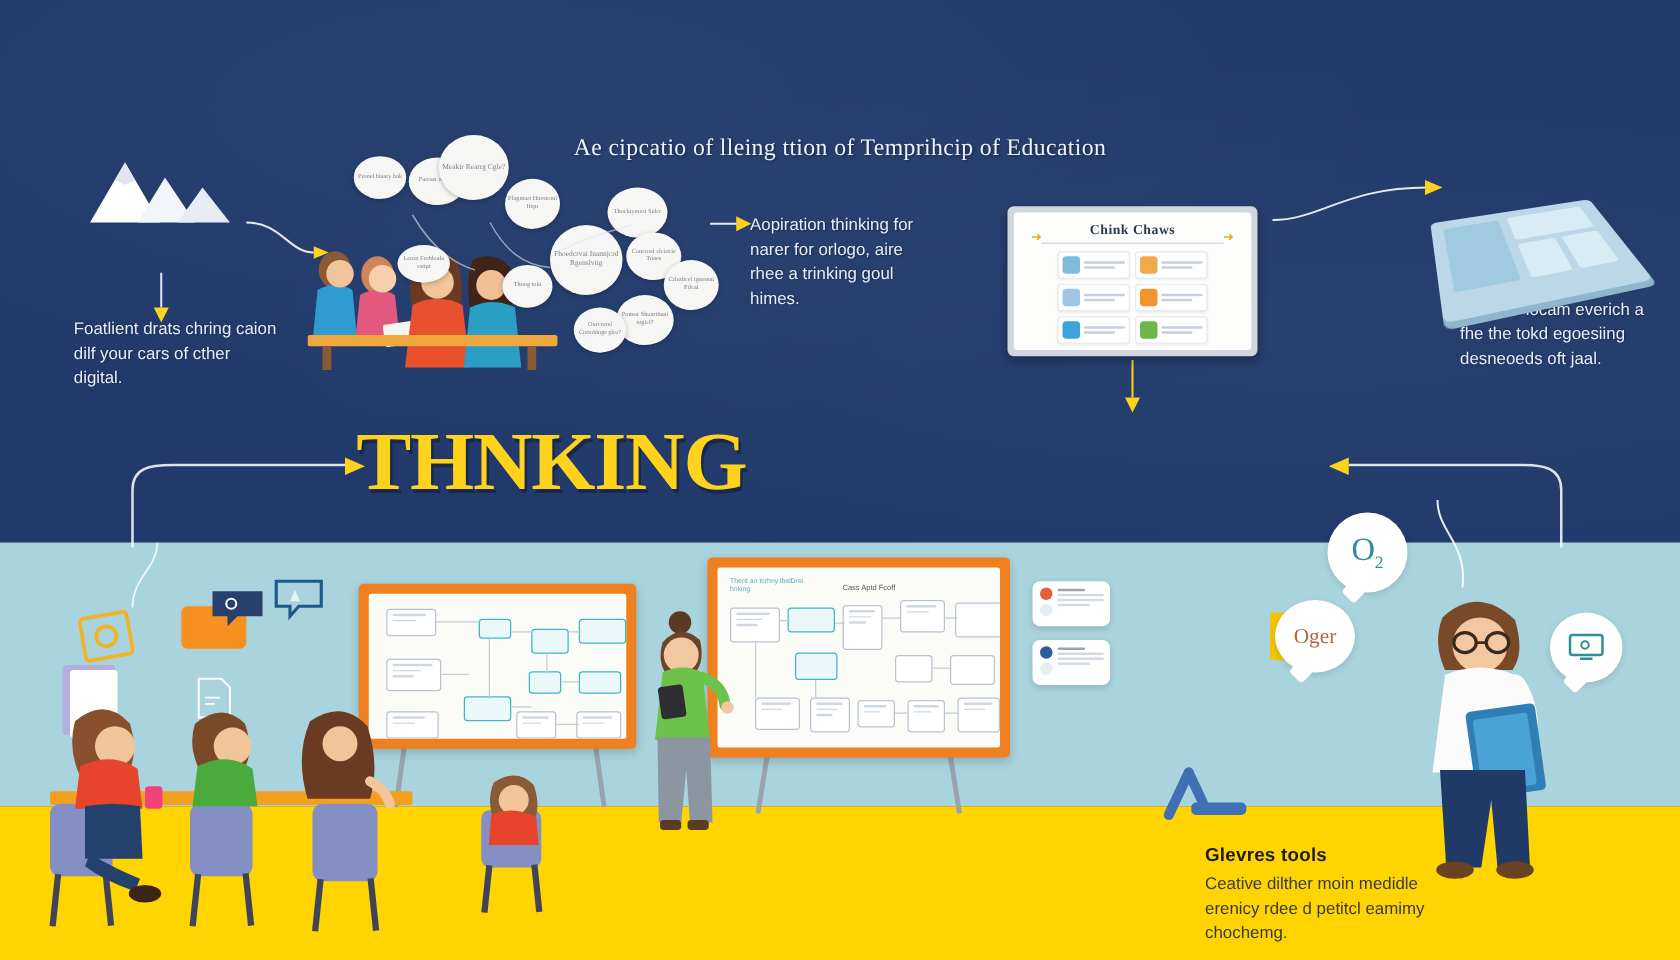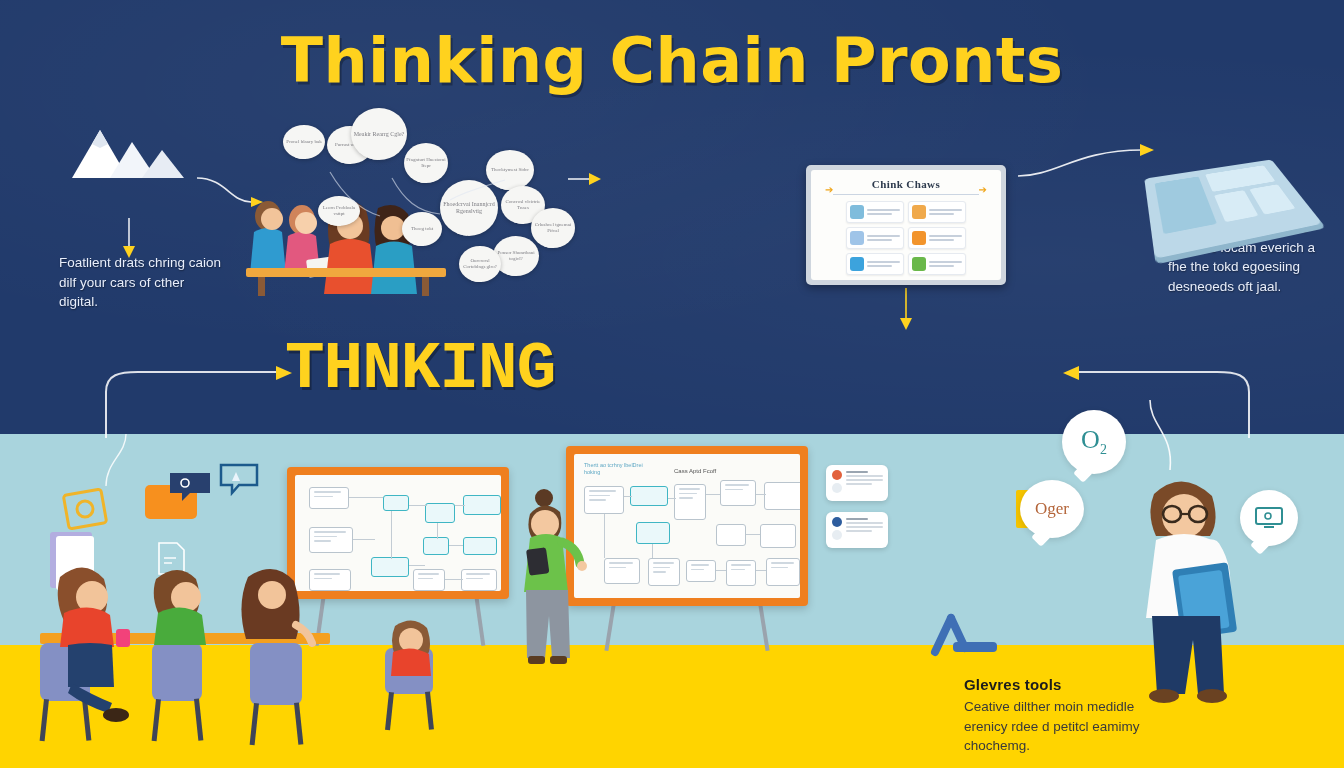--- a/index.html
+++ b/index.html
@@ -39,21 +39,21 @@
     position: absolute; left: 0; top: 108px; width: 1344px;
     text-align: center; font-size: 19px; color: #eef2fb;
     font-family: "Liberation Serif", serif; letter-spacing: .3px;
     z-index: 6; text-shadow: 1px 1px 2px rgba(0,0,0,.4);
   }
 
   
   .band-word {
     position: absolute; top: 332px;
     font-size: 66px; font-weight: 700; color: #ffd21e;
-    font-family: Liberation Mono, monospace; letter-spacing: -1px;
+    font-family: Liberation Serif, serif; letter-spacing: -1px;
     text-shadow: 2px 3px 0 rgba(0,0,0,.3);
     z-index: 7;
   }
   .band-word.w1 { left: 285px; }
   .band-word.w2 { left: 722px; }
 
   
   .navy-txt { position: absolute; color: #e8eefb; font-size: 13.5px; line-height: 1.45;
               text-shadow: .5px .5px 1.5px rgba(0,0,0,.45); z-index:5; }
   .navy-txt.blk1 { left: 44px; top: 178px; width: 165px; }
@@ -160,30 +160,31 @@
 </head>
 <body>
 
 <div id="poster">
 
   <div class="navy-panel"></div>
 
   <div class="wall"></div>
   <div class="floor"></div>
 
-  <div class="main-title">Thinking Chain Pronts</div>
+  <div class="subtitle">Ae cipcatio of lleing ttion of Temprihcip of Education</div>
 
   <svg class="mountain" width="120" height="52" viewBox="0 0 120 52">
     <polygon points="30,2 58,50 2,50" fill="#ffffff"></polygon>
     <polygon points="62,14 86,50 40,50" fill="#f2f5fa"></polygon>
     <polygon points="92,22 114,50 72,50" fill="#e7ecf4"></polygon>
     <polygon points="30,2 38,16 30,20 22,16" fill="#dfe6f0"></polygon>
   </svg>
 
   <div class="navy-txt blk2">Foatlient drats chring caion dilf your cars of cther digital.</div>
+  <div class="navy-txt blk3">Aopiration thinking for narer for orlogo, aire rhee a trinking goul himes.</div>
   <div class="navy-txt blk4">The key qucctbos went treal the locam everich a fhe the tokd egoesiing desneoeds oft jaal.</div>
 
   <svg class="conn" style="left:195px;top:172px;" width="70" height="46" viewBox="0 0 70 46">
     <path d="M2,6 C30,6 36,30 56,30" stroke="#e6e9ef" stroke-width="1.6" fill="none"></path>
     <polygon points="56,25 68,30 56,35" fill="#ffd21e"></polygon>
   </svg>
   <svg class="conn" style="left:118px;top:218px;" width="22" height="42" viewBox="0 0 22 42">
     <line x1="11" y1="0" x2="11" y2="28" stroke="#e6e9ef" stroke-width="1.6"></line>
     <polygon points="5,28 17,28 11,40" fill="#ffd21e"></polygon>
   </svg>

